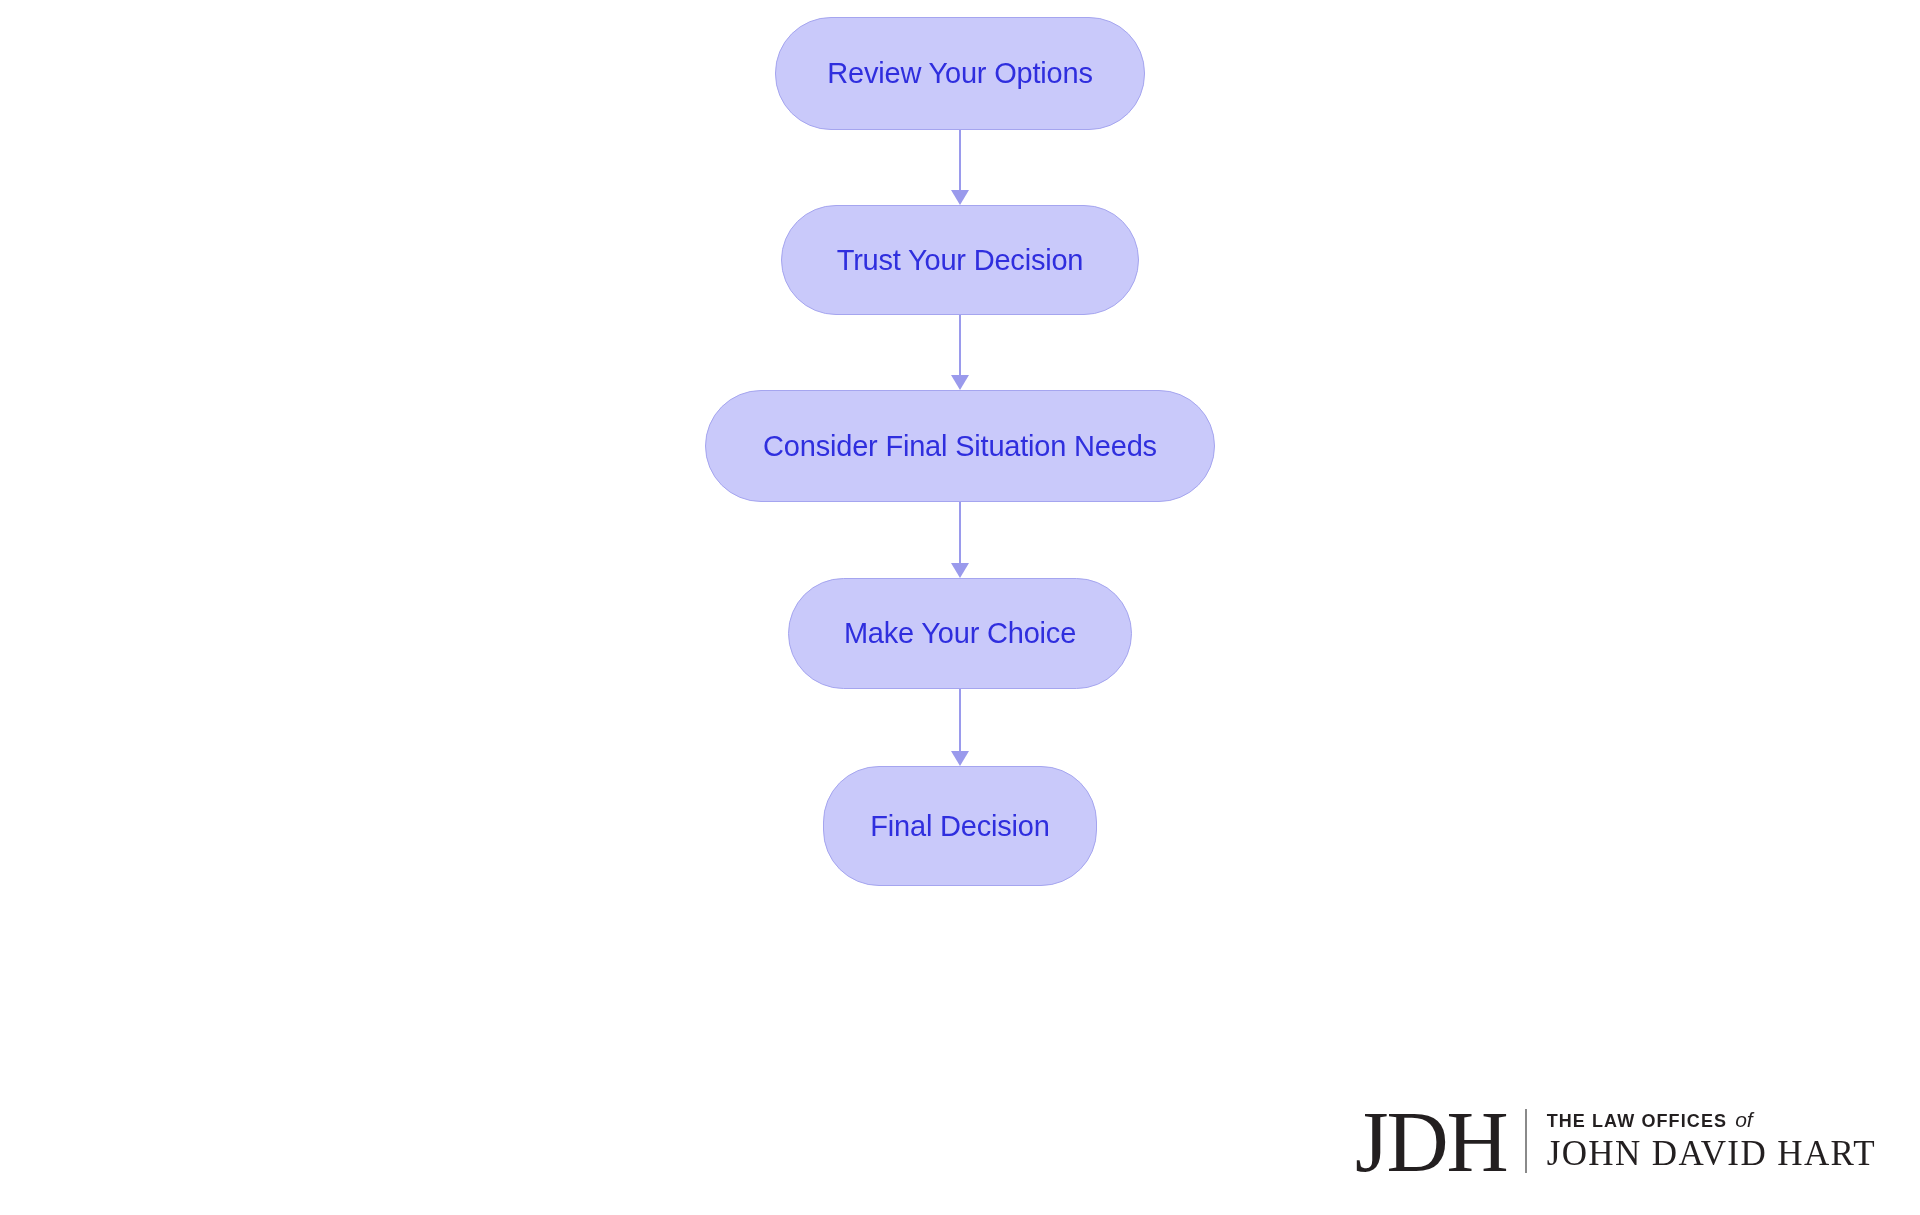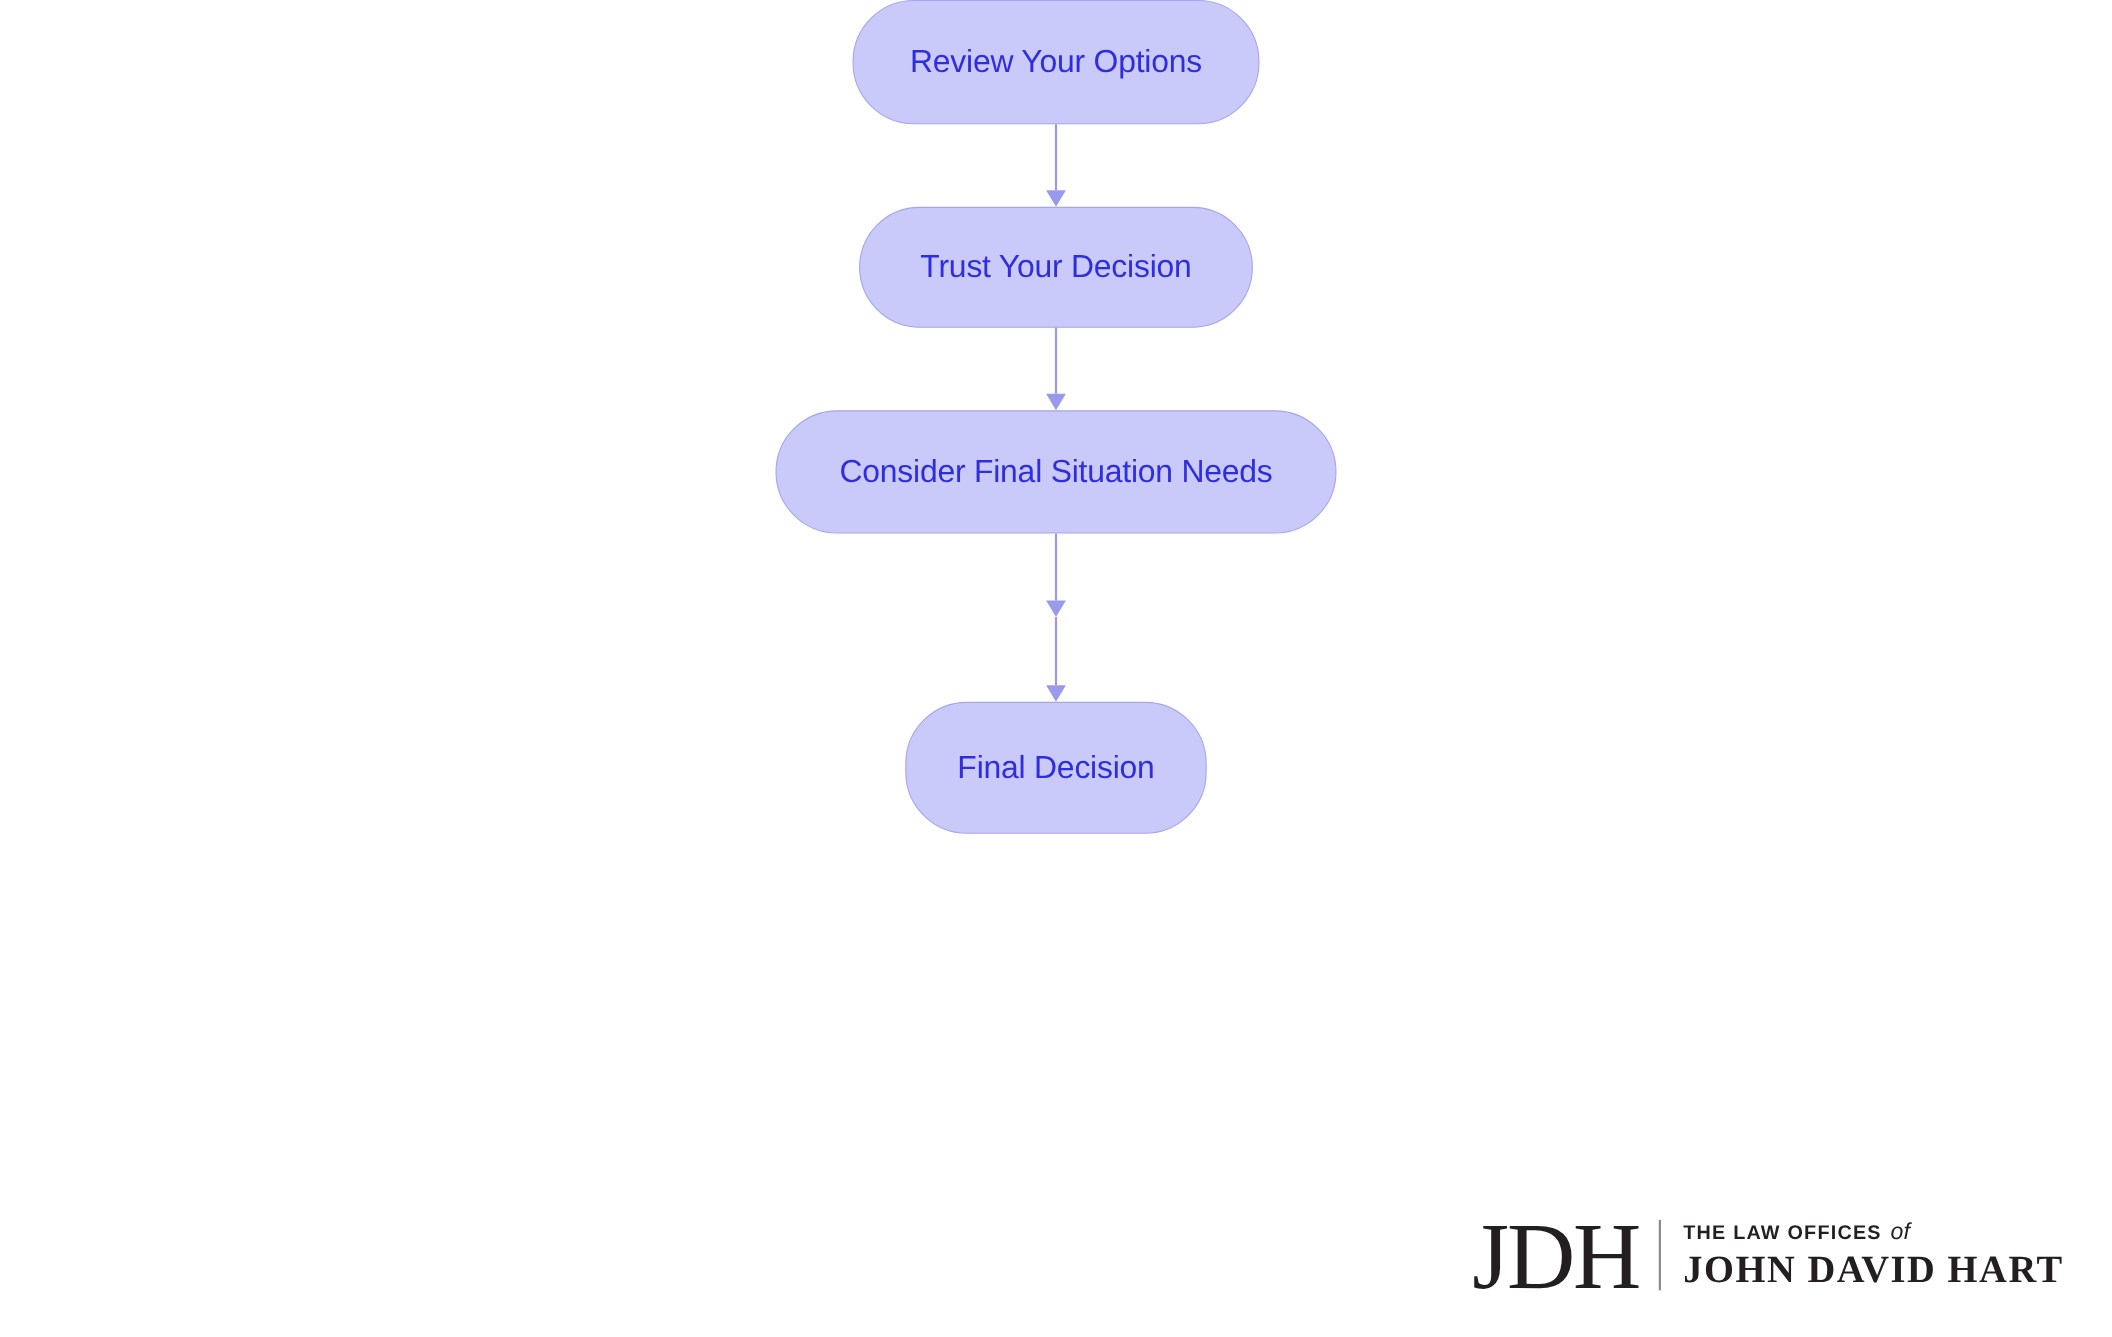--- a/index.html
+++ b/index.html
@@ -16,21 +16,21 @@
     position: relative;
     width: 1920px;
     height: 1215px;
     background: #ffffff;
   }
 
   
   #flowchart {
     position: absolute;
     left: 0;
-    top: 0;
+    top: 17px;
     width: 1920px;
     height: 1090px;
     display: flex;
     flex-direction: column;
     align-items: center;
   }
 
   .node {
     display: flex;
     align-items: center;
@@ -127,21 +127,21 @@
     font-style: italic;
     font-weight: 400;
     font-size: 21px;
     letter-spacing: 0;
   }
   .logo-line2 {
     font-family: "Liberation Serif", serif;
     font-size: 35px;
     letter-spacing: 1.4px;
     color: #231f20;
-    font-weight: 700;
+    font-weight: 400;
     white-space: nowrap;
   }
 </style>
 </head>
 <body>
 
 <div id="canvas">
 
   <div id="flowchart">
 
@@ -159,20 +159,21 @@
       <div class="head"></div>
     </div>
 
     <div class="node node-3">Consider Final Situation Needs</div>
 
     <div class="connector conn-3">
       <div class="line"></div>
       <div class="head"></div>
     </div>
 
+    <div class="node node-4">Make Your Choice</div>
 
     <div class="connector conn-4">
       <div class="line"></div>
       <div class="head"></div>
     </div>
 
     <div class="node node-5">Final Decision</div>
 
   </div>
 

